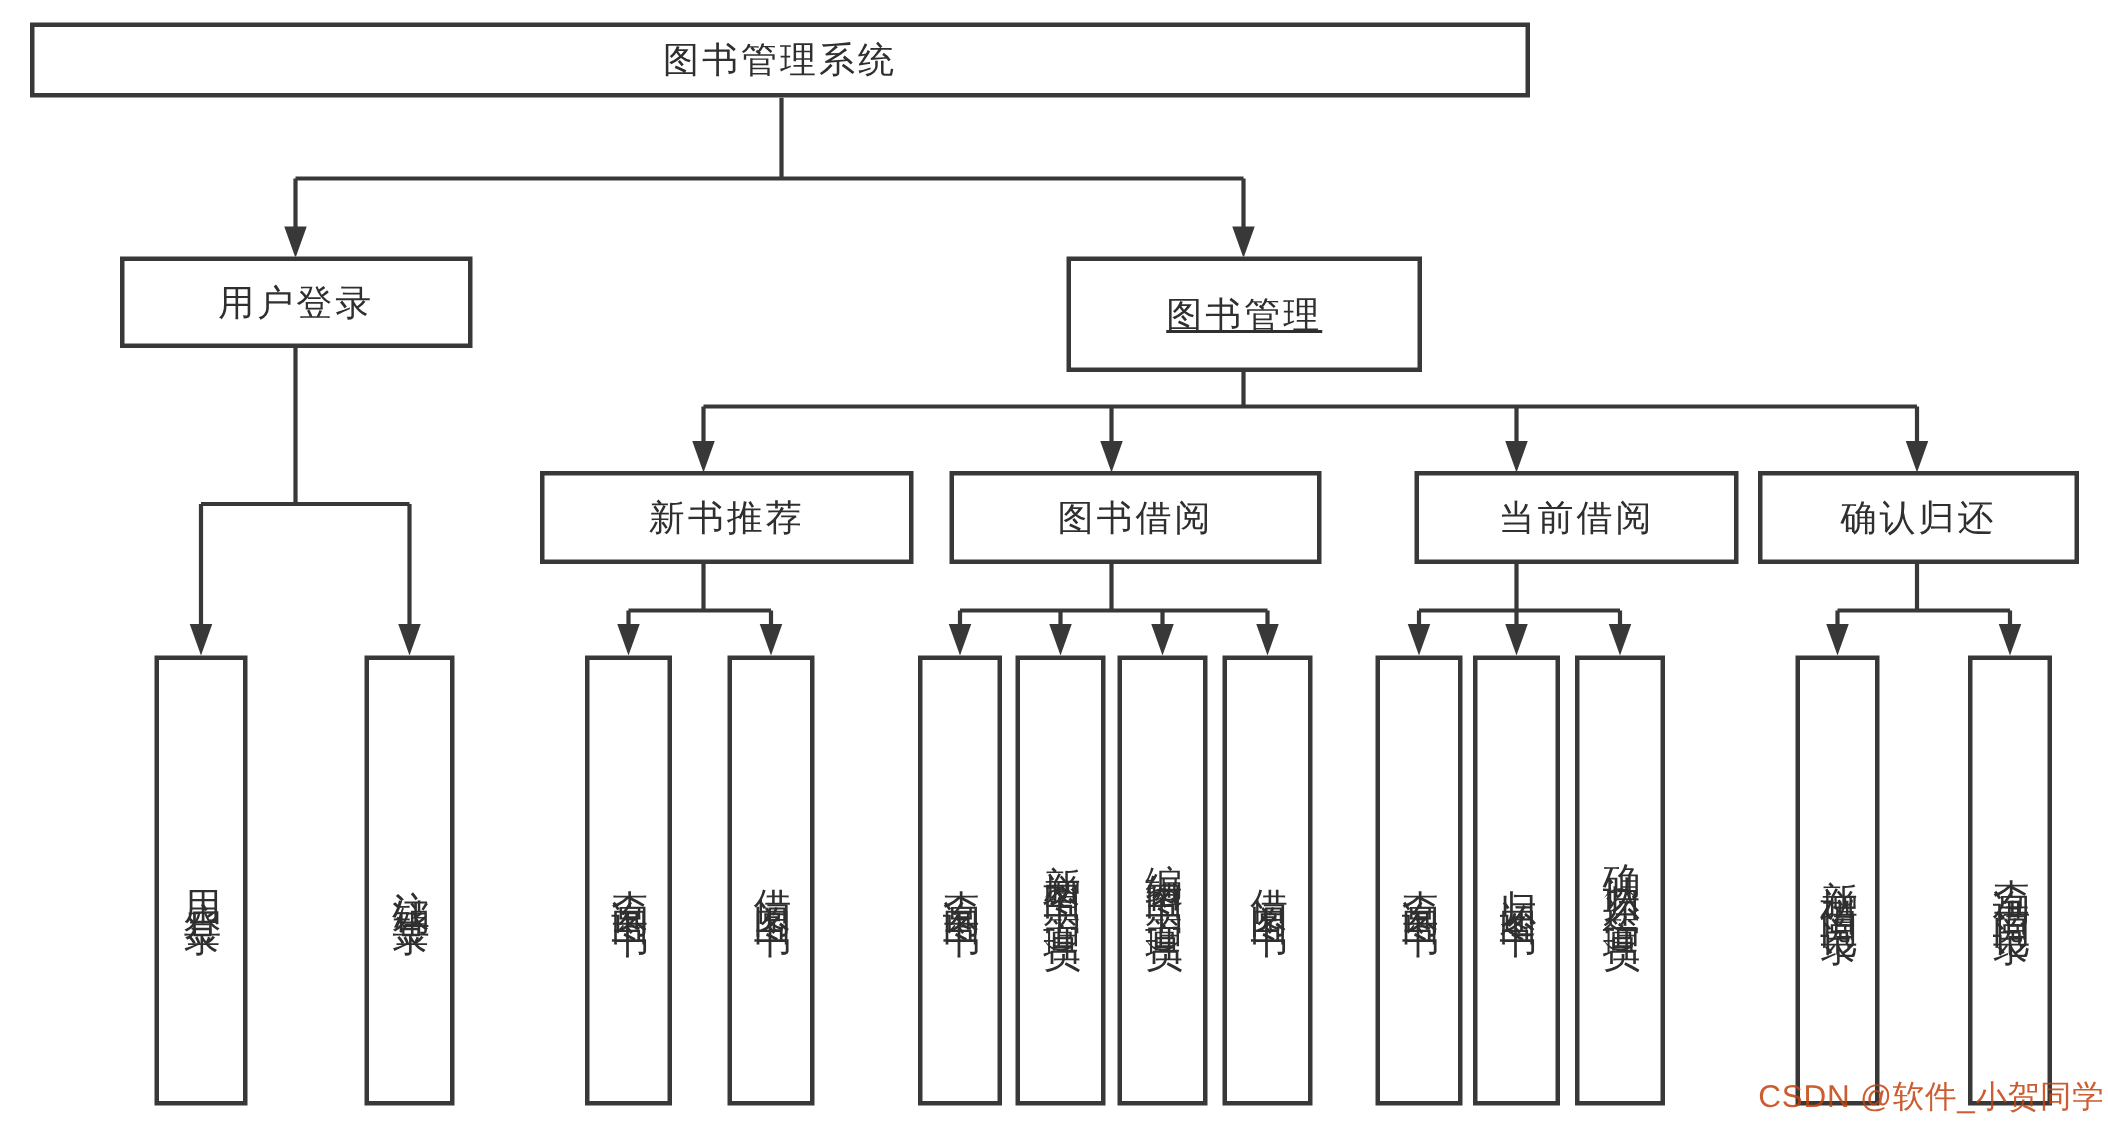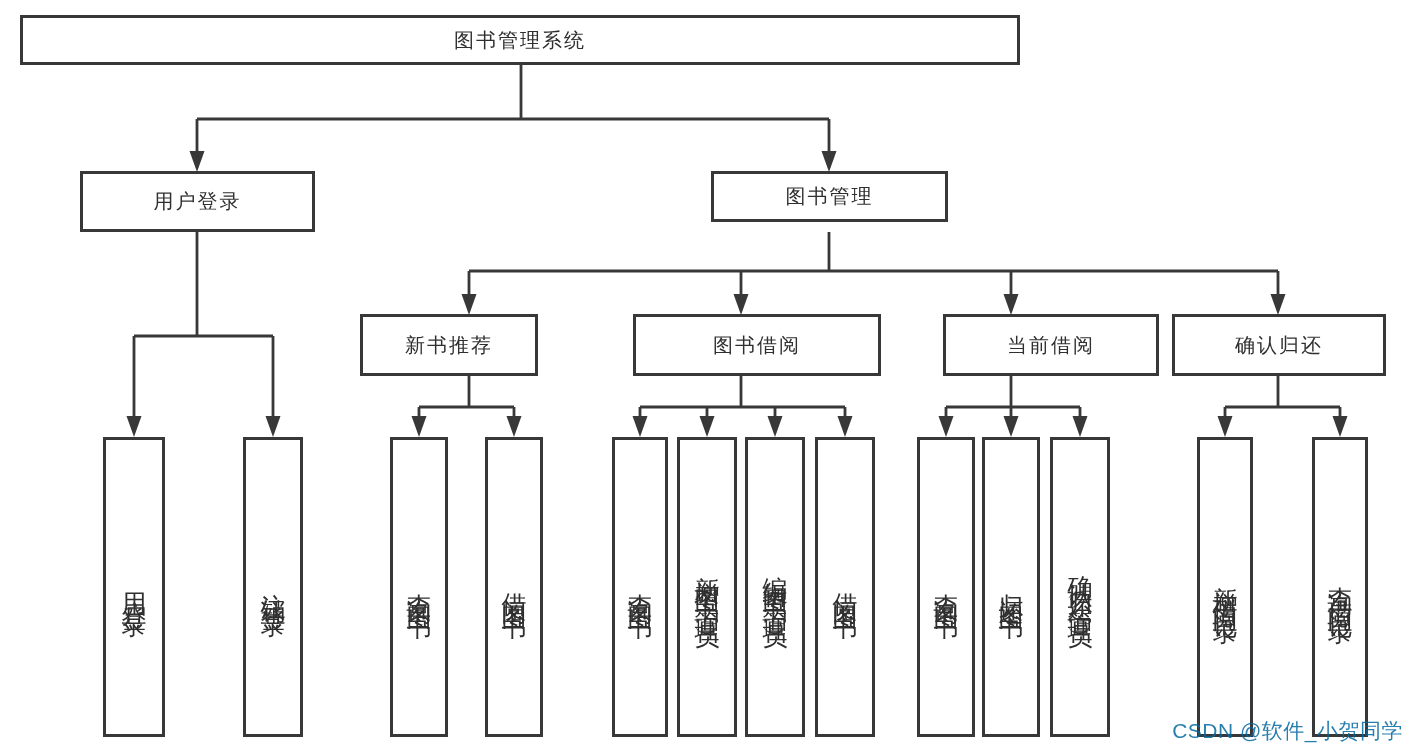--- a/index.html
+++ b/index.html
@@ -9,29 +9,29 @@
     color:#2f2f2f;
   }
   .wires { position:absolute; left:0; top:0; width:1405px; height:747px; }
   .wires path { stroke:#383838; stroke-width:2.8; fill:none; }
   .wires polygon { fill:#383838; stroke:none; }
   .node {
     position:absolute; background:#ffffff; border:3px solid #383838;
     box-sizing:border-box; display:flex; align-items:center; justify-content:center;
   }
   .node.h span {
-    font-size:20px; letter-spacing:2px; color:#2f2f2f; white-space:nowrap;
+    font-size:24px; letter-spacing:2px; color:#2f2f2f; white-space:nowrap;
   }
   .node.v span {
     writing-mode:vertical-rl; text-orientation:mixed;
     font-size:25px; letter-spacing:7px; line-height:1; color:#2f2f2f;
   }
   .watermark {
     position:absolute; right:2px; top:717px; z-index:5;
-    font-size:21px; letter-spacing:0.5px; color:#0369a1; opacity:0.85;
+    font-size:21px; letter-spacing:0.5px; color:#c2410c; opacity:0.85;
     white-space:nowrap;
   }
 </style>
 </head>
 <body>
 
 <div class="stage">
 
   <svg class="wires" viewBox="0 0 1405 747" aria-hidden="true">
     <g>
@@ -76,25 +76,25 @@
     </g>
   </svg>
 
   <div class="node h" style="left:20px; top:15px; width:1000px; height:50px;">
     <span>图书管理系统</span>
   </div>
 
   <div class="node h" style="left:80px; top:171px; width:235px; height:61px;">
     <span>用户登录</span>
   </div>
-  <div class="node h" style="left:711px; top:171px; width:237px; height:51px;">
+  <div class="node h" style="left:711px; top:171px; width:237px; height:77px;text-decoration:underline;">
     <span>图书管理</span>
   </div>
 
-  <div class="node h" style="left:360px; top:314px; width:178px; height:62px;">
+  <div class="node h" style="left:360px; top:314px; width:249px; height:62px;">
     <span>新书推荐</span>
   </div>
   <div class="node h" style="left:633px; top:314px; width:248px; height:62px;">
     <span>图书借阅</span>
   </div>
   <div class="node h" style="left:903px; top:314px; width:216px; height:62px;margin-left:40px;">
     <span>当前借阅</span>
   </div>
   <div class="node h" style="left:1172px; top:314px; width:214px; height:62px;">
     <span>确认归还</span>

